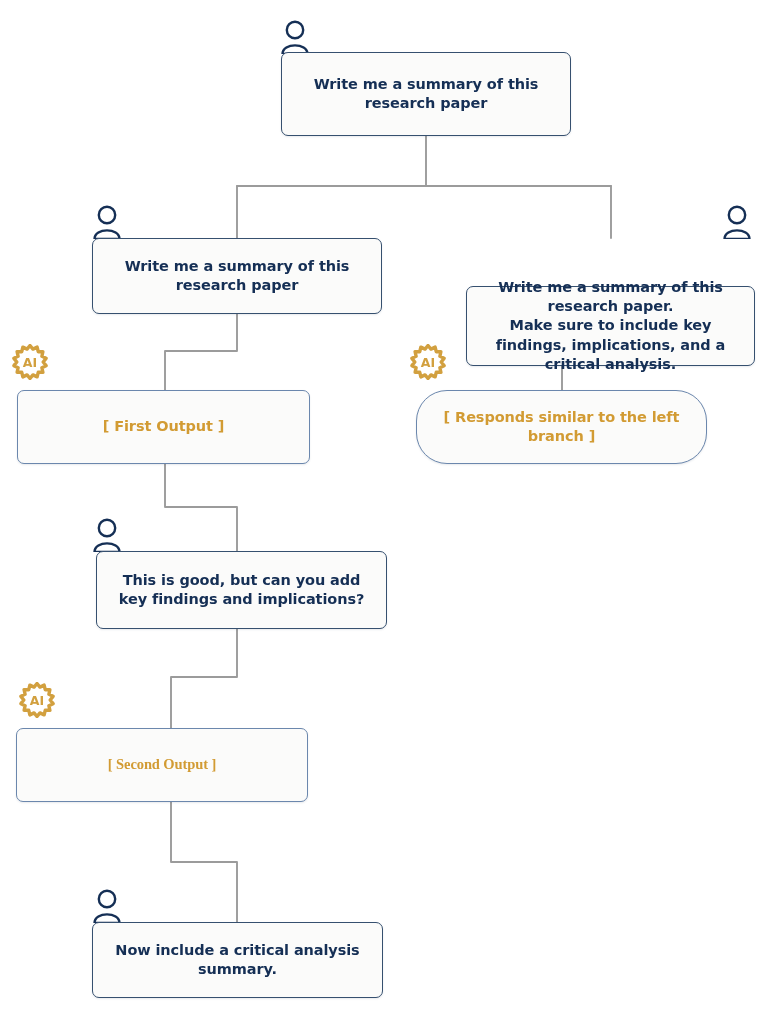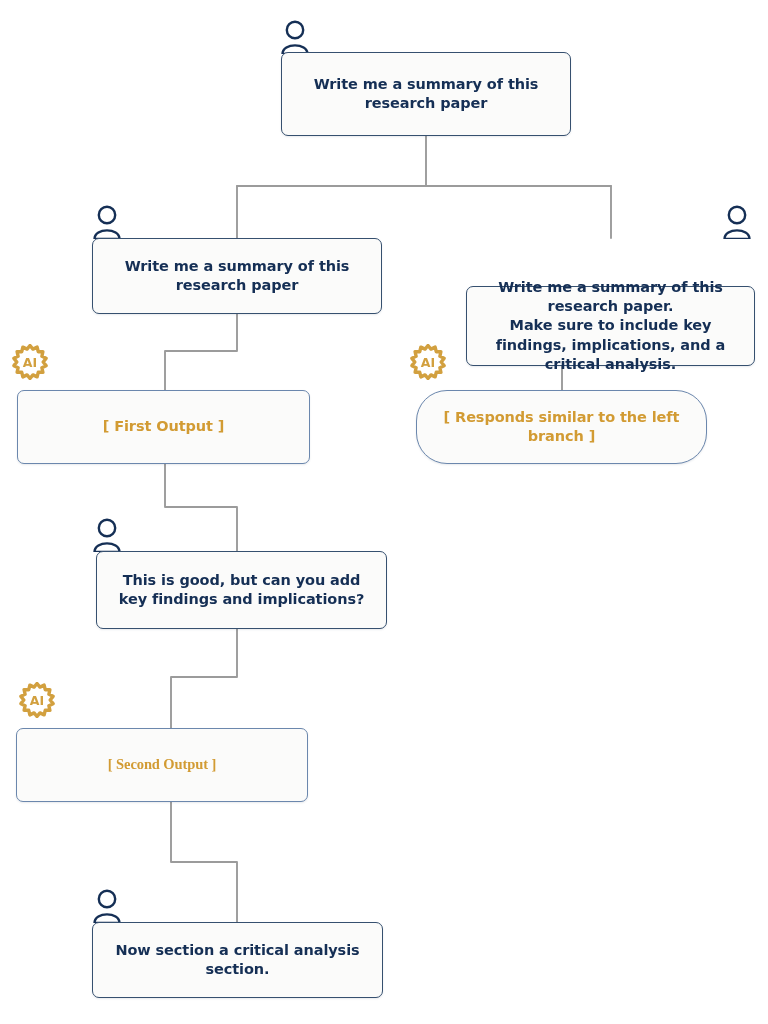--- a/index.html
+++ b/index.html
@@ -133,17 +133,17 @@
           <text x="18" y="23" text-anchor="middle" font-family="DejaVu Sans, sans-serif" font-size="12.5" font-weight="bold" fill="#d2a03f">AI</text>
         </svg></div>
       <div class="node node-ai" style="left: 16px; top: 728px; width: 292px; height: 74px; font-family: Liberation Serif, serif;">
         <div class="node-text">[ Second Output ]</div>
       </div>
       <div class="avatar" style="left: 92px; top: 889px;"><svg viewBox="0 0 30 34" xmlns="http://www.w3.org/2000/svg">
           <circle cx="15" cy="10" r="8.2" fill="#ffffff" stroke="#152f55" stroke-width="2.4"></circle>
           <path d="M2.5 34 C2.5 22.5 27.5 22.5 27.5 34 Z" fill="#ffffff" stroke="#152f55" stroke-width="2.4" stroke-linejoin="round"></path>
         </svg></div>
       <div class="node node-user" style="left: 92px; top: 922px; width: 291px; height: 76px;">
-        <div class="node-text">Now section a critical analysis section.</div>
+        <div class="node-text">Now include a critical analysis summary.</div>
       </div>
     </div>
 
 </div>
 
 </body></html>

